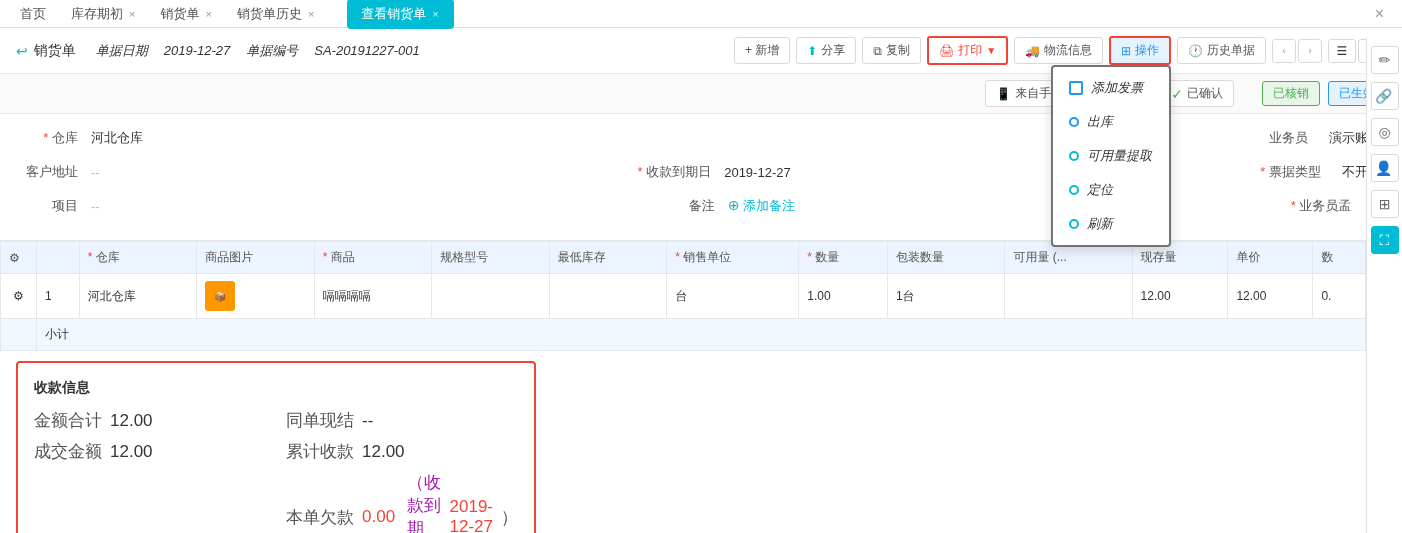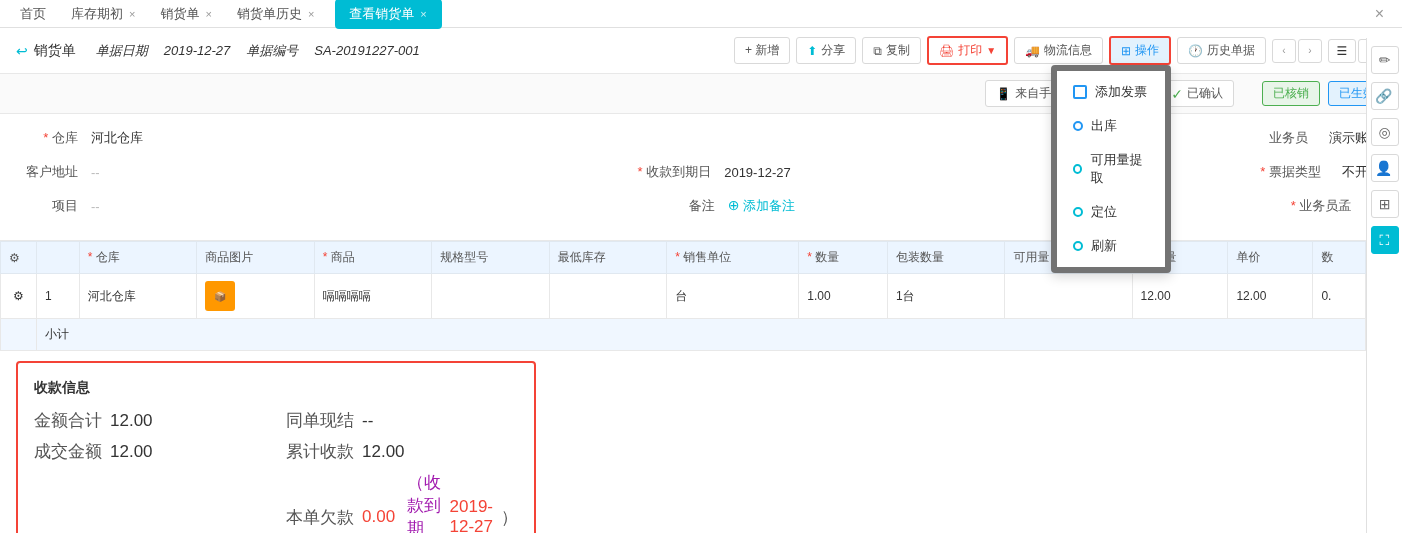--- a/index.html
+++ b/index.html
@@ -28,21 +28,21 @@
     .tab-item .close-btn {
       margin-left: 6px;
       font-size: 11px;
       color: #999;
       cursor: pointer;
     }
     .tab-item.active-green {
       background: #00bcd4;
       color: #fff;
       border-radius: 4px;
-      margin: 4px 8px;
+      margin: 4px 20px;
       height: 30px;
       padding: 0 14px;
     }
     .tab-item.active-green .close-btn { color: rgba(255,255,255,0.8); }
     .tab-close-all {
       margin-left: auto;
       font-size: 16px;
       color: #999;
       cursor: pointer;
       padding: 0 10px;
@@ -260,26 +260,27 @@
     .info-label { color: #555; white-space: nowrap; }
     .info-value { color: #333; }
     .info-value.red { color: #f44336; }
 
     
     .dropdown-menu {
       position: absolute;
       top: 100%;
       right: 0;
       background: #fff;
-      border: 6px solid #737373;
+      border: 2px solid #737373;
       border-radius: 4px;
       box-shadow: 0 4px 12px rgba(0,0,0,0.15);
       z-index: 100;
       min-width: 120px;
       padding: 4px 0;
+      font-style: italic;
     }
     .dropdown-item {
       display: flex;
       align-items: center;
       gap: 8px;
       padding: 8px 16px;
       cursor: pointer;
       font-size: 13px;
       color: #333;
     }

